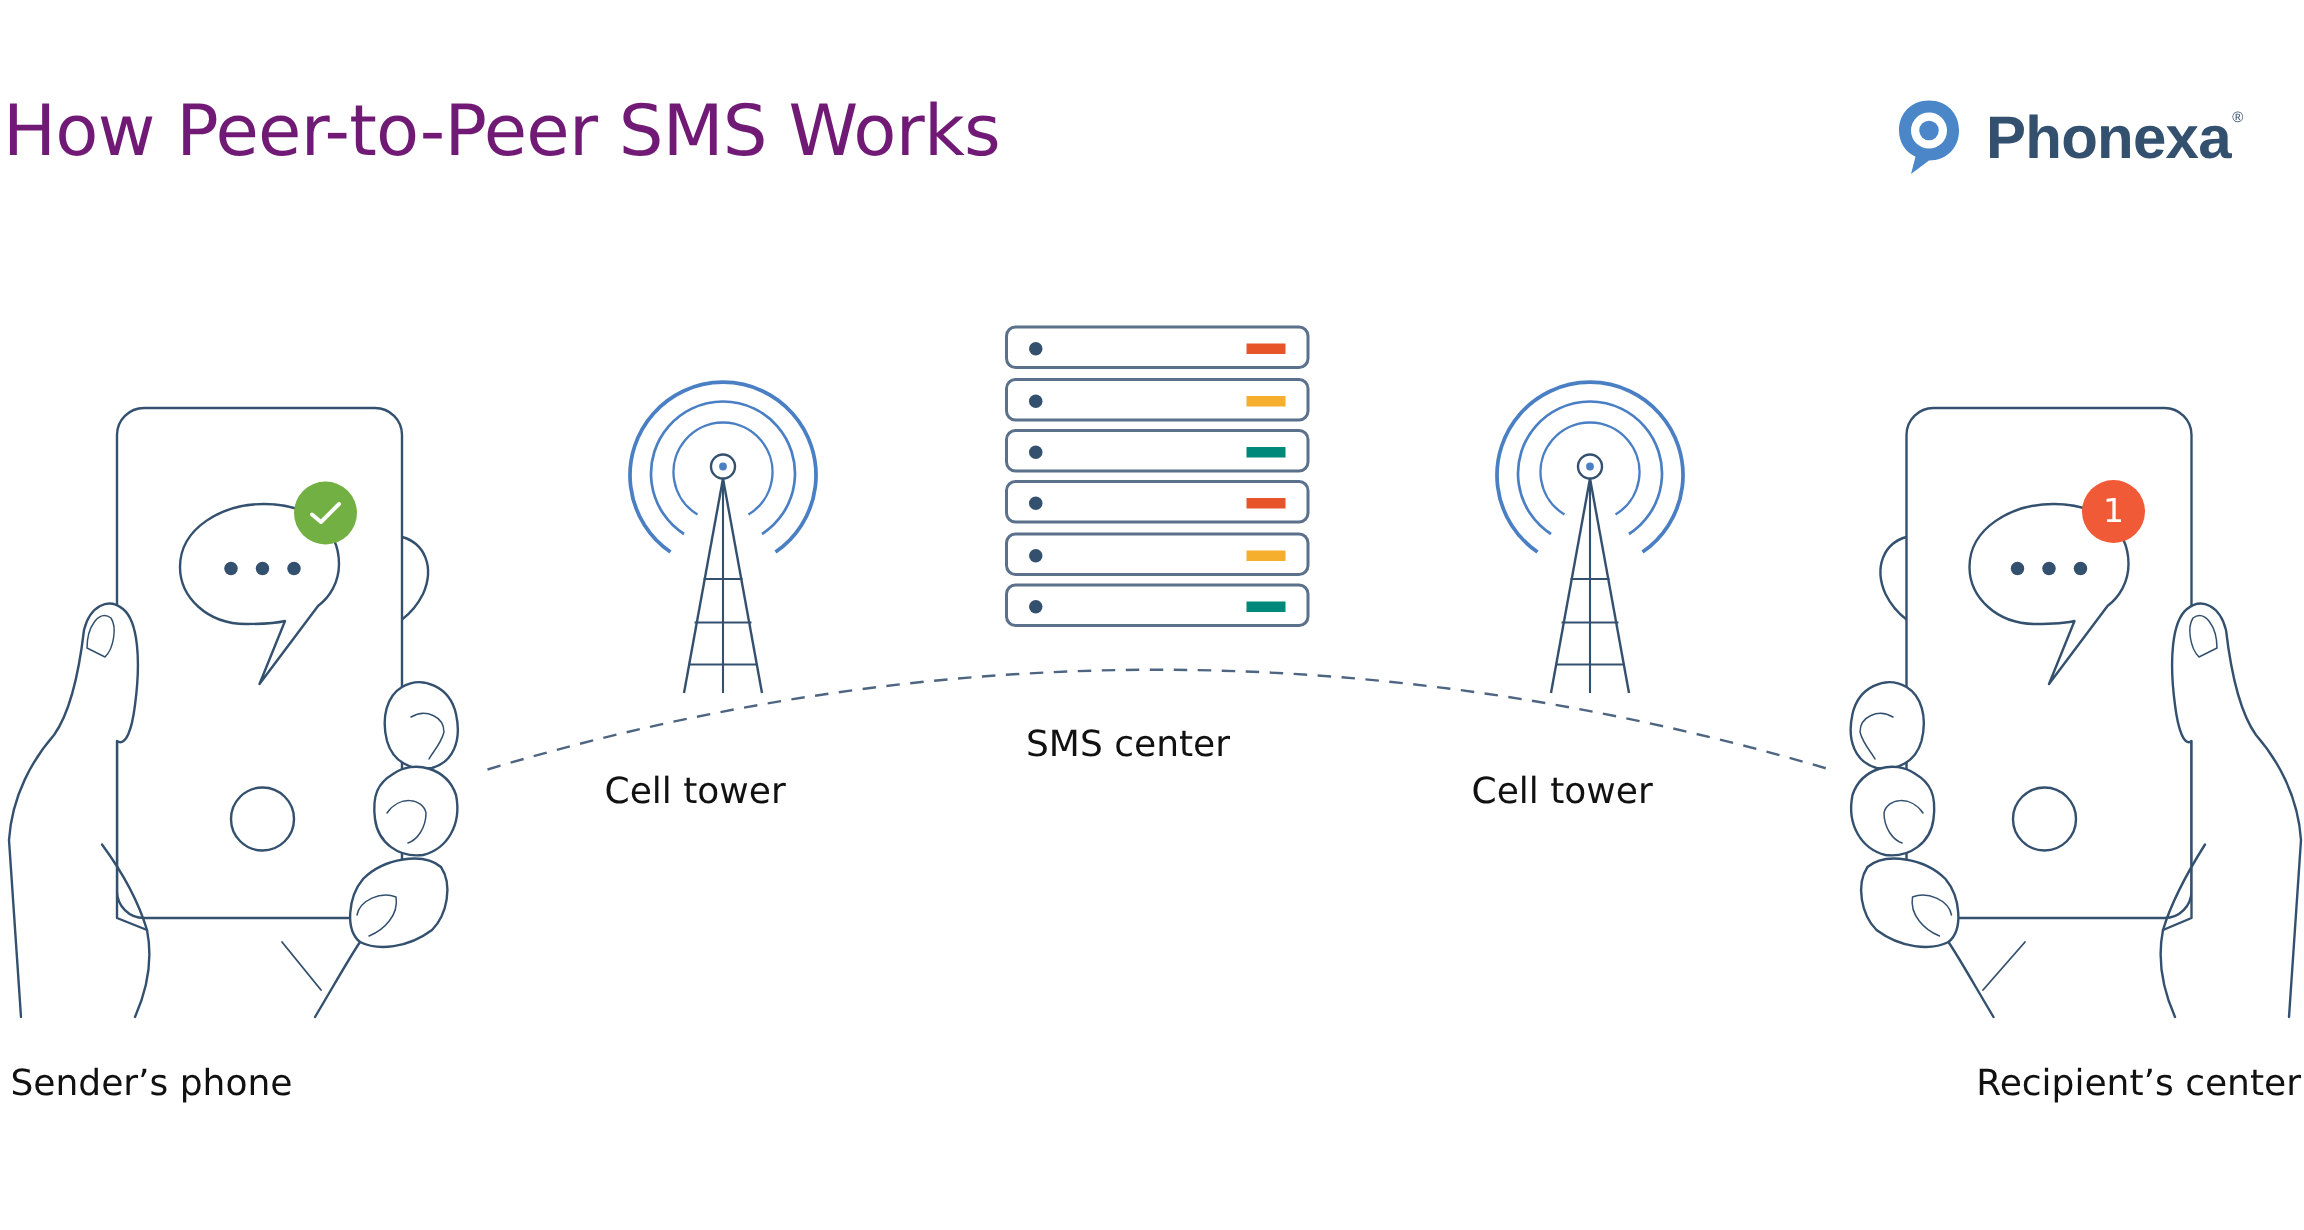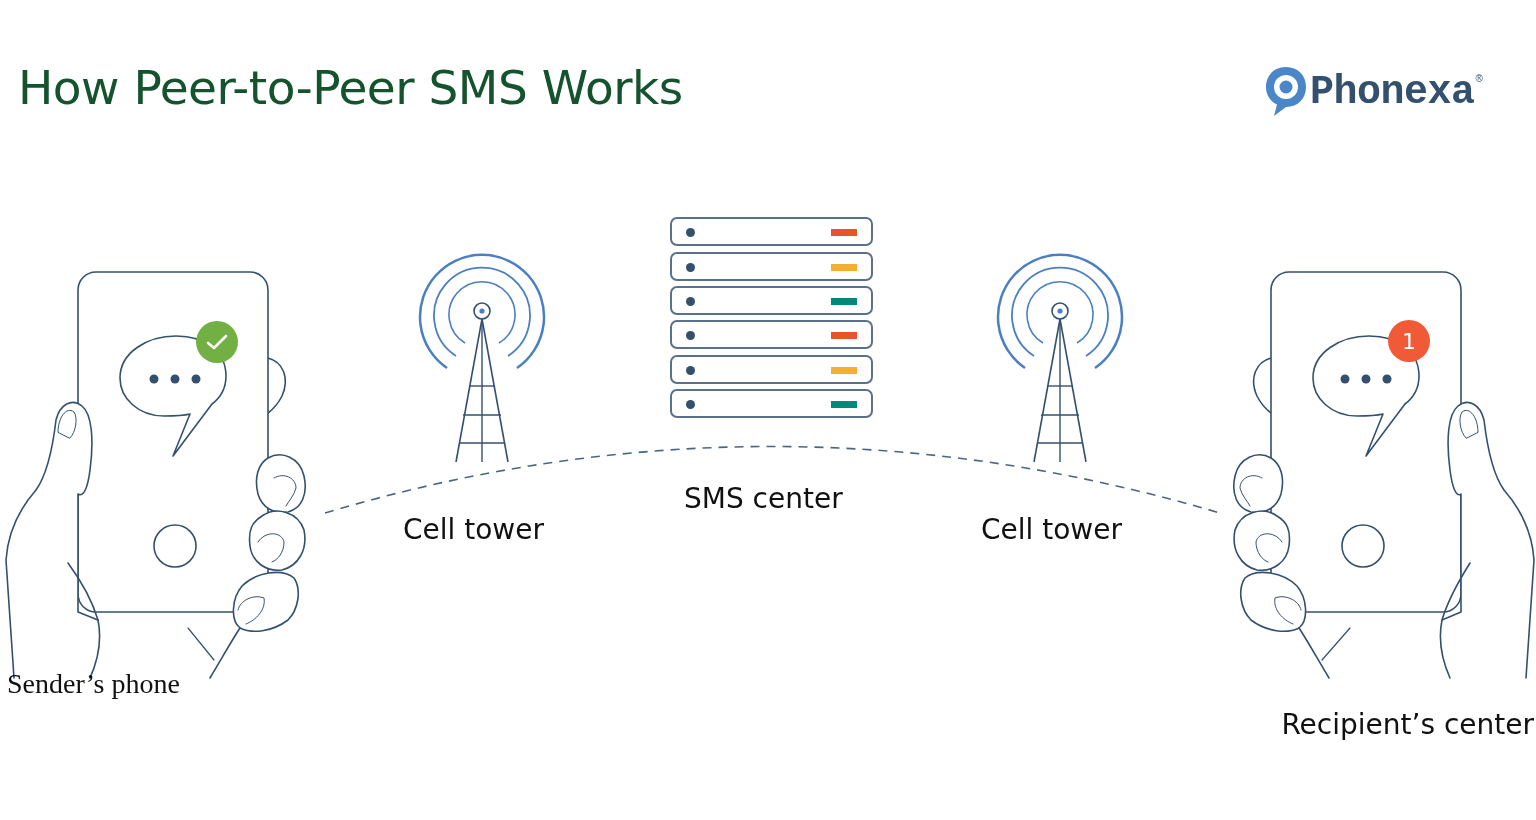--- a/index.html
+++ b/index.html
@@ -1,21 +1,21 @@
 <!DOCTYPE html>
 <html><head>
 <meta charset="utf-8">
 <style>
   html, body { margin:0; padding:0; background:#ffffff; }
   body { width:1536px; height:820px; position:relative; overflow:hidden; font-family:"Liberation Sans", sans-serif; }
-  .title { position:absolute; left:18px; top:60px; font-size:47px; color:#14532d; font-family:"DejaVu Sans", sans-serif; font-weight:400; letter-spacing:-0.5px; white-space:nowrap; }
+  .title { position:absolute; left:2px; top:60px; font-size:47px; color:#701a75; font-family:"DejaVu Sans", sans-serif; font-weight:400; letter-spacing:-0.5px; white-space:nowrap; }
   .logo { position:absolute; left:1262px; top:62px; height:60px; display:flex; align-items:center; }
-  .logo-text { font-family:Liberation Mono, monospace; font-weight:700; font-size:40px; color:#34506f; letter-spacing:-0.5px; }
+  .logo-text { font-family:Liberation Sans, sans-serif; font-weight:700; font-size:40px; color:#34506f; margin-left:14px; letter-spacing:-0.5px; }
   .logo-reg { font-size:10px; color:#34506f; position:relative; top:-14px; margin-left:1px; }
-  .label { position:absolute; font-family:"DejaVu Sans", sans-serif; font-size:28px; color:#111111; white-space:nowrap; }
+  .label { position:absolute; font-family:"DejaVu Sans", sans-serif; font-size:24px; color:#111111; white-space:nowrap; }
   svg.scene { position:absolute; left:0; top:0; }
   .server { position:absolute; left:670px; width:203px; height:29px; border:2px solid #5b708a; border-radius:7px; box-sizing:border-box; background:#fff; }
   .server .led { position:absolute; left:14px; top:9px; width:9px; height:9px; border-radius:50%; background:#34506f; }
   .server .bar { position:absolute; right:14px; top:10px; width:26px; height:7px; }
   .badge { position:absolute; width:42px; height:42px; border-radius:50%; display:flex; align-items:center; justify-content:center; color:#fff; font-family:"DejaVu Sans", sans-serif; font-size:22px; }
 </style>
 </head>
 <body>
 
 <div class="title">How Peer-to-Peer SMS Works</div>
@@ -141,14 +141,14 @@
     </div>
   <div class="server" style="top:389px;">
       <span class="led"></span>
       <span class="bar" style="background:#00897b;"></span>
     </div>
 </div>
 
 <div class="label" style="left:684px; top:482px;">SMS center</div>
 <div class="label" style="left:403px; top:513px;">Cell tower</div>
 <div class="label" style="left:981px; top:513px;">Cell tower</div>
-<div class="label" style="left:7px; top:668px;font-family:Liberation Serif, serif;">Sender’s phone</div>
+<div class="label" style="left:7px; top:708px;">Sender’s phone</div>
 <div class="label" style="right:2px; top:708px;">Recipient’s center</div>
 
 </body></html>

